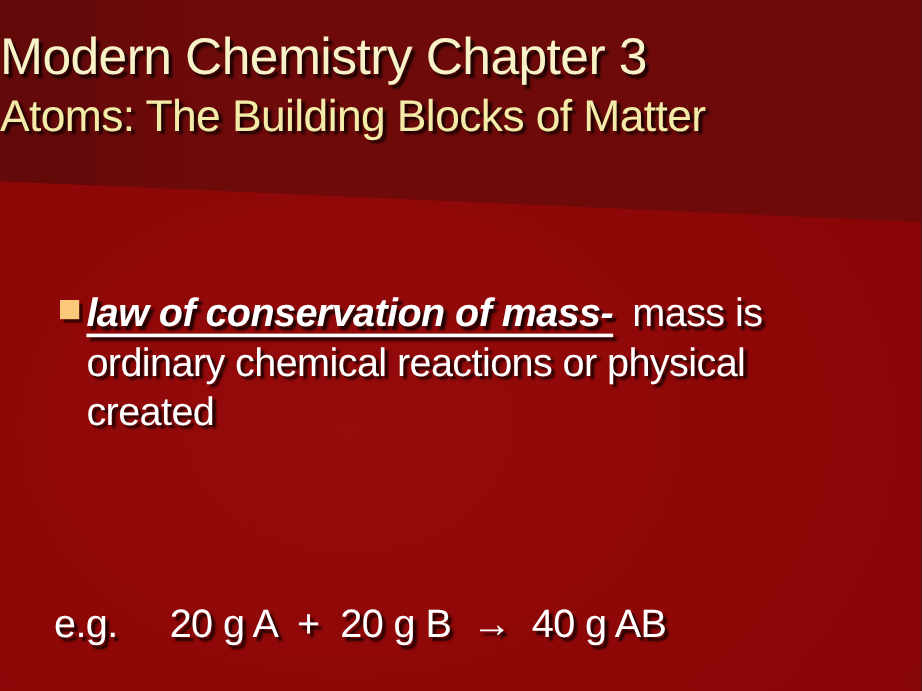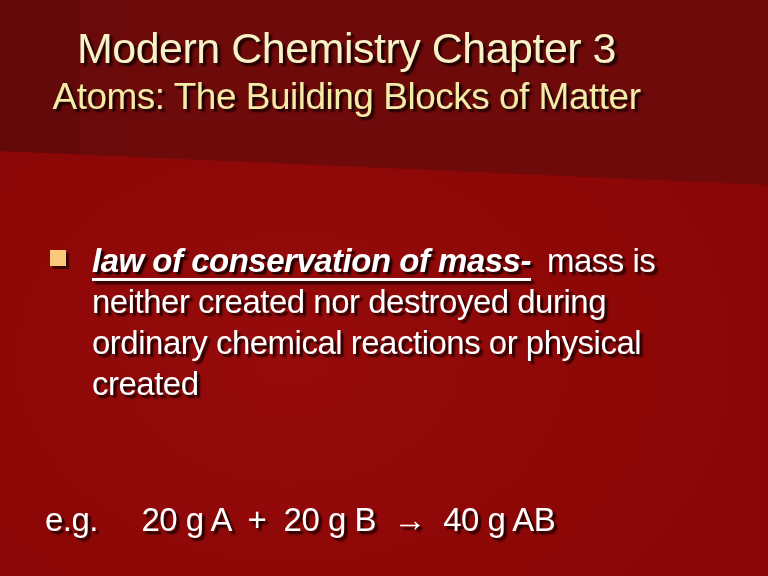--- a/index.html
+++ b/index.html
@@ -13,21 +13,20 @@
   
   .bg-top{
     position:absolute;left:0;top:0;width:768px;height:200px;
     background:
       linear-gradient(90deg, rgba(0,0,0,0.10) 0px, rgba(0,0,0,0.10) 78px, rgba(0,0,0,0.03) 80px, rgba(0,0,0,0) 230px),
       #6e0a0a;
     clip-path:polygon(0 0, 768px 0, 768px 185px, 0 151px);
   }
   .title-block{
     position:absolute;left:0;top:22px;width:693px;
-    text-align:center;
   }
   .title{
     font-size:43px;line-height:53px;letter-spacing:-0.5px;
     color:#f8f2c8;
     text-shadow:3px 3px 2px rgba(15,0,0,0.85);
     white-space:nowrap;
   }
   .subtitle{
     font-size:37px;line-height:44px;letter-spacing:-0.5px;
     color:#f3eba8;
@@ -40,21 +39,21 @@
     width:16px;height:16px;
     background:#fcc87a;
     box-shadow:3px 3px 0 rgba(10,0,0,0.6);
   }
   .bullet-text{
     position:absolute;left:72px;top:0;width:690px;
     font-size:33px;line-height:41px;letter-spacing:-0.5px;
     color:#ffffff;
     text-shadow:3px 3px 2px rgba(10,0,0,0.85);
   }
-  .bullet-text .line{white-space:nowrap;margin-left:20px;}
+  .bullet-text .line{white-space:nowrap;}
   .term{
     font-weight:bold;font-style:italic;
     text-decoration:underline;
     text-decoration-thickness:3px;
     text-underline-offset:6px;
   }
   .def-first{margin-left:16px;}
   .example{
     position:absolute;left:45px;top:458px;
     font-size:33px;line-height:42px;letter-spacing:-0.5px;
@@ -72,20 +71,19 @@
 
   <div class="title-block">
     <div class="title">Modern Chemistry Chapter 3</div>
     <div class="subtitle">Atoms: The Building Blocks of Matter</div>
   </div>
 
   <div class="bullet-row">
     <span class="bullet-marker"></span>
     <div class="bullet-text">
       <div class="line"><span class="term">law of conservation of mass-</span><span class="def-first">mass is</span></div>
-      <div class="line">neither created nor destroyed during</div>
       <div class="line">ordinary chemical reactions or physical</div>
       <div class="line">created</div>
     </div>
   </div>
 
   <div class="example">e.g.     20 g A  +  20 g B  →  40 g AB</div>
 </div>
 
 </body></html>

